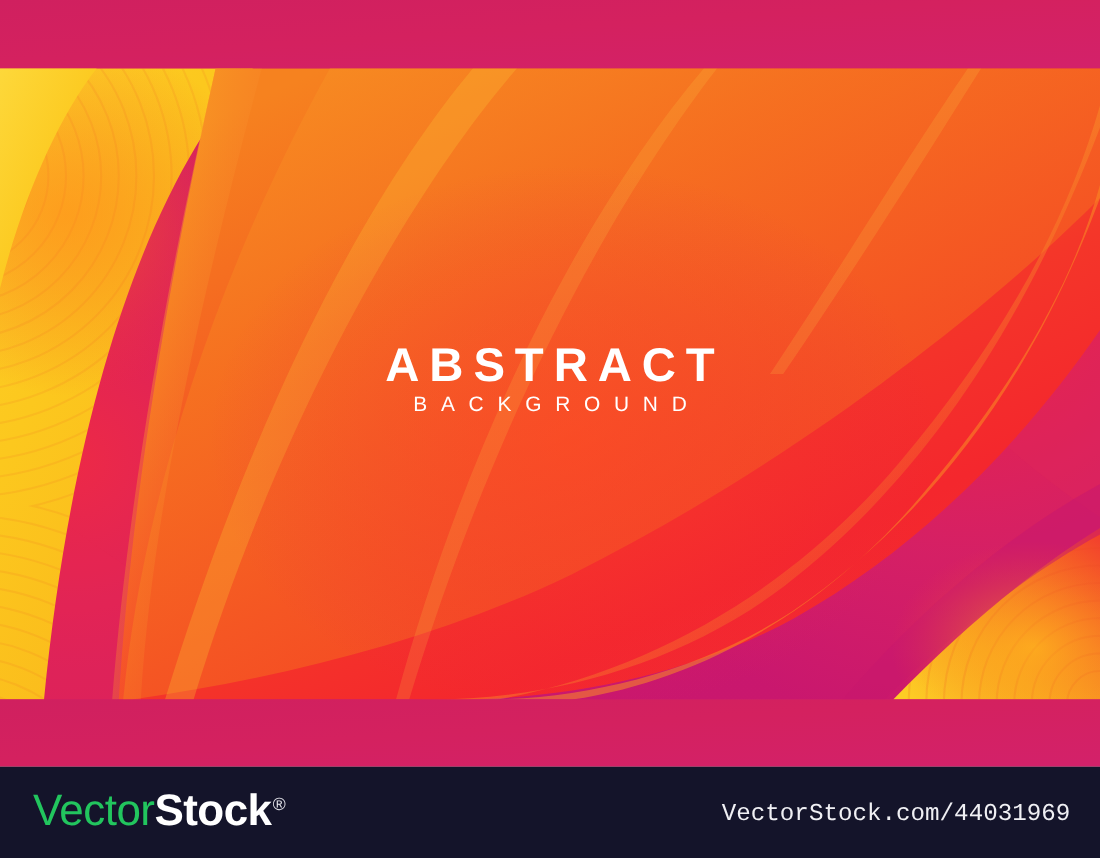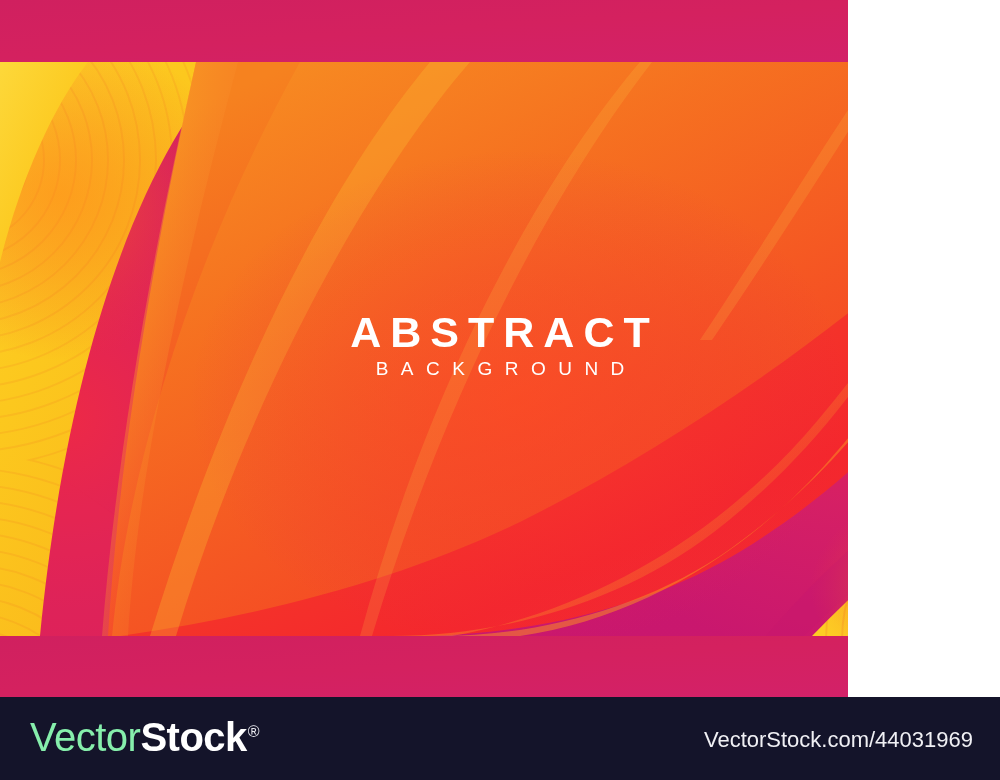--- a/index.html
+++ b/index.html
@@ -18,21 +18,21 @@
     height: 780px;
     overflow: hidden;
     background: #ffffff;
   }
 
   
   #artwork-canvas {
     position: absolute;
     left: 0;
     top: 0;
-    width: 848px;
+    width: 1000px;
     height: 697px;
     overflow: hidden;
   }
   #artwork-svg {
     display: block;
     width: 1000px;
     height: 697px;
   }
 
   
@@ -83,21 +83,21 @@
     left: 30px;
     top: 20px;
     white-space: nowrap;
     user-select: none;
   }
   .logo-light {
     font-family: "Liberation Sans", sans-serif;
     font-weight: 300;
     font-size: 40px;
     line-height: 40px;
-    color: #86efac;
+    color: #22c55e;
     letter-spacing: -0.5px;
   }
   .logo-bold {
     font-family: "Liberation Sans", sans-serif;
     font-weight: bold;
     font-size: 40px;
     line-height: 40px;
     color: #ffffff;
     letter-spacing: -0.5px;
     text-align: right;
@@ -109,21 +109,21 @@
     vertical-align: super;
     position: relative;
     top: -8px;
     left: 1px;
   }
 
   #asset-url {
     position: absolute;
     right: 27px;
     top: 30px;
-    font-family: Liberation Sans, sans-serif;
+    font-family: Liberation Mono, monospace;
     font-size: 22px;
     line-height: 26px;
     color: #f0f0f4;
     letter-spacing: 0px;
     white-space: nowrap;
     user-select: none;
   }
 </style>
 </head>
 <body>

